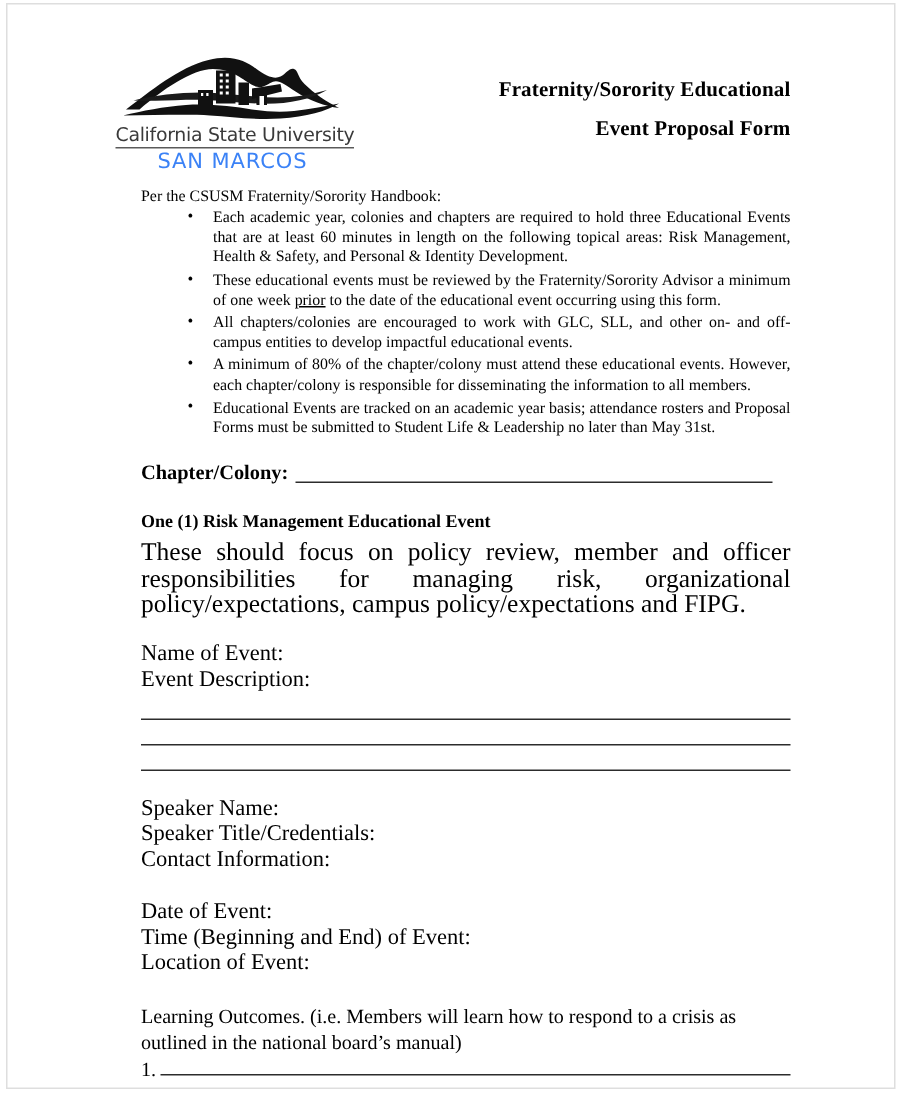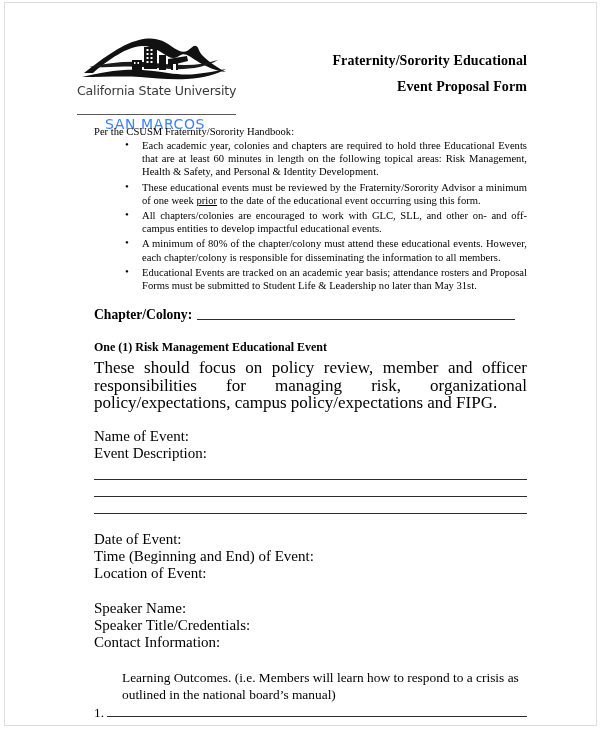--- a/index.html
+++ b/index.html
@@ -50,21 +50,21 @@
   }
   .logo-line1 {
     font-family: "DejaVu Sans", sans-serif;
     font-size: 12.6px;
     letter-spacing: -0.2px;
     color: #3a3a3a;
     margin-top: -1px;
     white-space: nowrap;
     border-bottom: 1px solid #5a5a5a;
     display: inline-block;
-    padding-bottom: 16px;
+    padding-bottom: 1px;
     line-height: 14px;
   }
   .logo-line2 {
     font-family: "DejaVu Sans", sans-serif;
     font-size: 14px;
     letter-spacing: 0.6px;
     color: #3b82f6;
     line-height: 17px;
     margin-top: 1px;
   }
@@ -115,21 +115,21 @@
     top: -1px;
     font-size: 11px;
   }
   .u { text-decoration: underline; }
 
   .chapter-row {
     margin-top: 15px;
     font-size: 13.6px;
     font-weight: bold;
     display: flex;
-    align-items: flex-start;
+    align-items: center;
   }
   .chapter-row .fill {
     flex: 0 0 auto;
     width: 318px;
     border-bottom: 1px solid #2c2c2c;
     margin-left: 5px;
     height: 12px;
   }
 
   .section-head {
@@ -169,21 +169,20 @@
     height: 17.2px;
     width: 100%;
     box-sizing: border-box;
   }
 
   
   .lo-block { margin-top: 18px; }
   .lo-intro {
     font-size: 13.4px;
     line-height: 17.2px;
-    margin-left: 28px;
   }
   .lo-item { margin-top: 0px; }
   .lo-first {
     display: flex;
     align-items: baseline;
     font-size: 13.4px;
     line-height: 17.2px;
     height: 17.4px;
   }
   .lo-first .num { flex: 0 0 auto; white-space: nowrap; }
@@ -274,44 +273,44 @@
         <span class="lbl">Event Description:</span>
         <span class="rule"></span>
       </div>
       <div class="blank-rule"></div>
       <div class="blank-rule"></div>
       <div class="blank-rule"></div>
     </div>
 
     <div class="form-group">
       <div class="field">
+        <span class="lbl">Speaker Name:</span>
+        <span class="rule"></span>
+      </div>
+      <div class="field">
+        <span class="lbl">Speaker Title/Credentials:</span>
+        <span class="rule"></span>
+      </div>
+      <div class="field">
+        <span class="lbl">Contact Information:</span>
+        <span class="rule"></span>
+      </div>
+    </div>
+
+    <div class="form-group">
+      <div class="field">
         <span class="lbl">Date of Event:</span>
         <span class="rule"></span>
       </div>
       <div class="field">
         <span class="lbl">Time (Beginning and End) of Event:</span>
         <span class="rule"></span>
       </div>
       <div class="field">
         <span class="lbl">Location of Event:</span>
-        <span class="rule"></span>
-      </div>
-    </div>
-
-    <div class="form-group">
-      <div class="field">
-        <span class="lbl">Speaker Name:</span>
-        <span class="rule"></span>
-      </div>
-      <div class="field">
-        <span class="lbl">Speaker Title/Credentials:</span>
-        <span class="rule"></span>
-      </div>
-      <div class="field">
-        <span class="lbl">Contact Information:</span>
         <span class="rule"></span>
       </div>
     </div>
 
     <div class="lo-block">
       <div class="lo-intro">Learning Outcomes. (i.e. Members will learn how to respond to a crisis as outlined in the national board’s manual)</div>
 
       <div class="lo-item">
         <div class="lo-first">
           <span class="num">1.</span>

